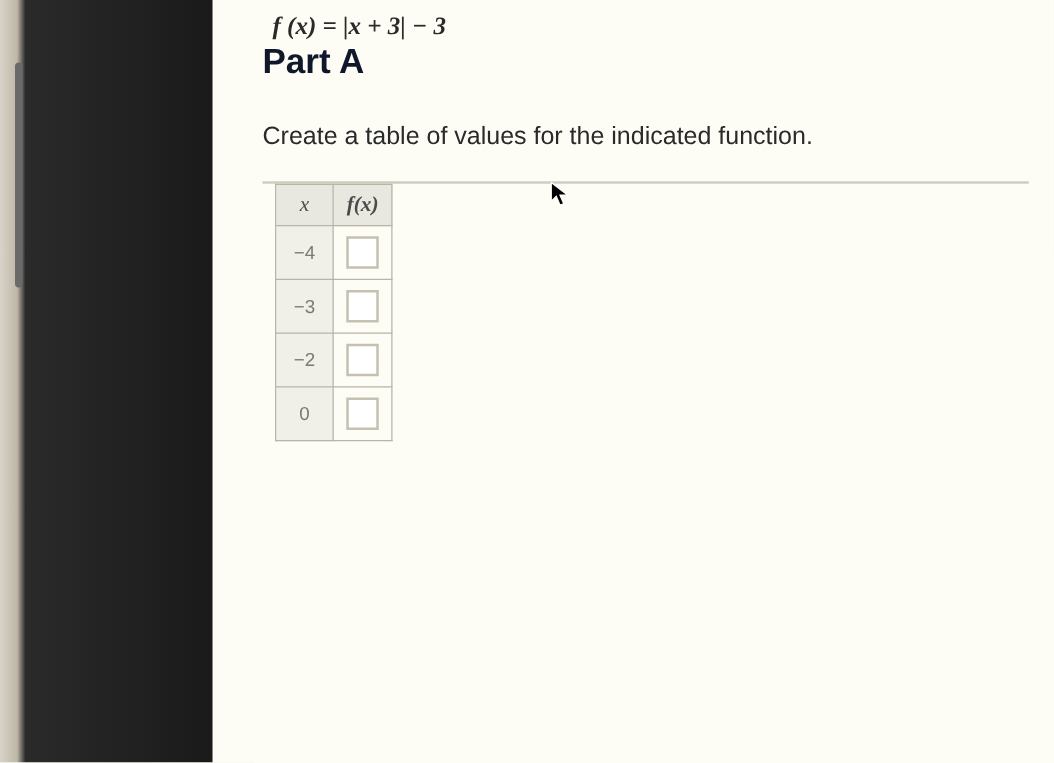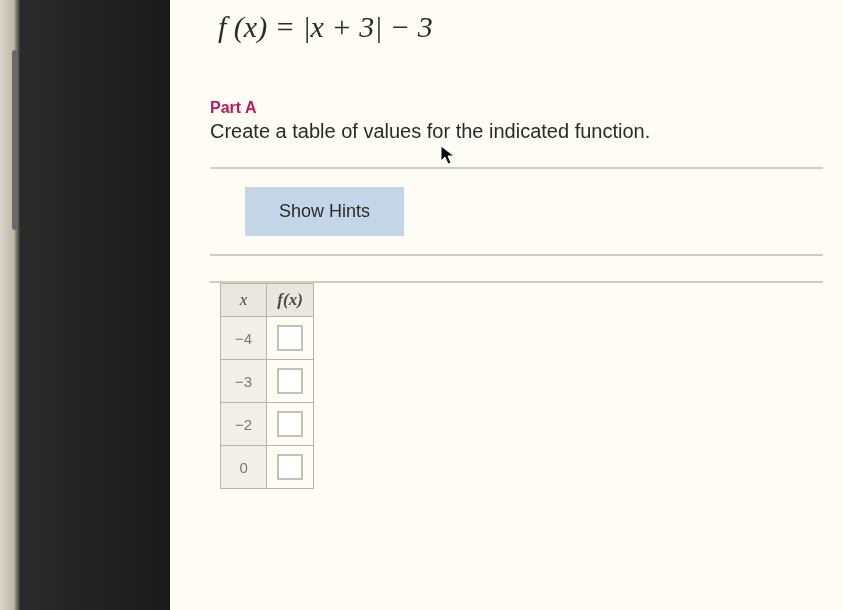--- a/index.html
+++ b/index.html
@@ -32,31 +32,32 @@
       border-radius: 3px;
     }
     .content {
       flex: 1;
       padding: 10px 20px 20px 40px;
       background: #fdfcf5;
       color: #333;
     }
     .formula {
       font-family: "Times New Roman", serif;
-      font-size: 30px;
+      font-size: 20px;
       font-style: italic;
       color: #2a2a2a;
-      margin-bottom: 55px;
       margin-left: 8px;
+      font-weight: bold;
     }
     .part-heading {
       font-family: Arial, sans-serif;
       font-weight: bold;
-      font-size: 16px;
-      color: #be185d;
+      font-size: 28px;
+      color: #0f172a;
+      margin-bottom: 30px;
     }
     .instruction {
       font-family: Arial, sans-serif;
       font-size: 20px;
       color: #2a2a2a;
       margin-bottom: 22px;
       line-height: 1.4;
     }
     .instruction .math {
       font-family: "Times New Roman", serif;
@@ -154,23 +155,20 @@
 
   <div class="formula">
     <span>f (x) = |x + 3| − 3</span>
   </div>
 
   <div class="part-heading">Part A</div>
 
   <div class="instruction">Create a table of values for the indicated function.</div>
 
 
-  <div class="hints-area">
-    <button class="show-hints-btn">Show Hints</button>
-  </div>
 
   <div class="table-area">
     <table>
       <thead>
         <tr>
           <th class="x-header">x</th>
           <th class="fx-header">f(x)</th>
         </tr>
       </thead>
       <tbody>

